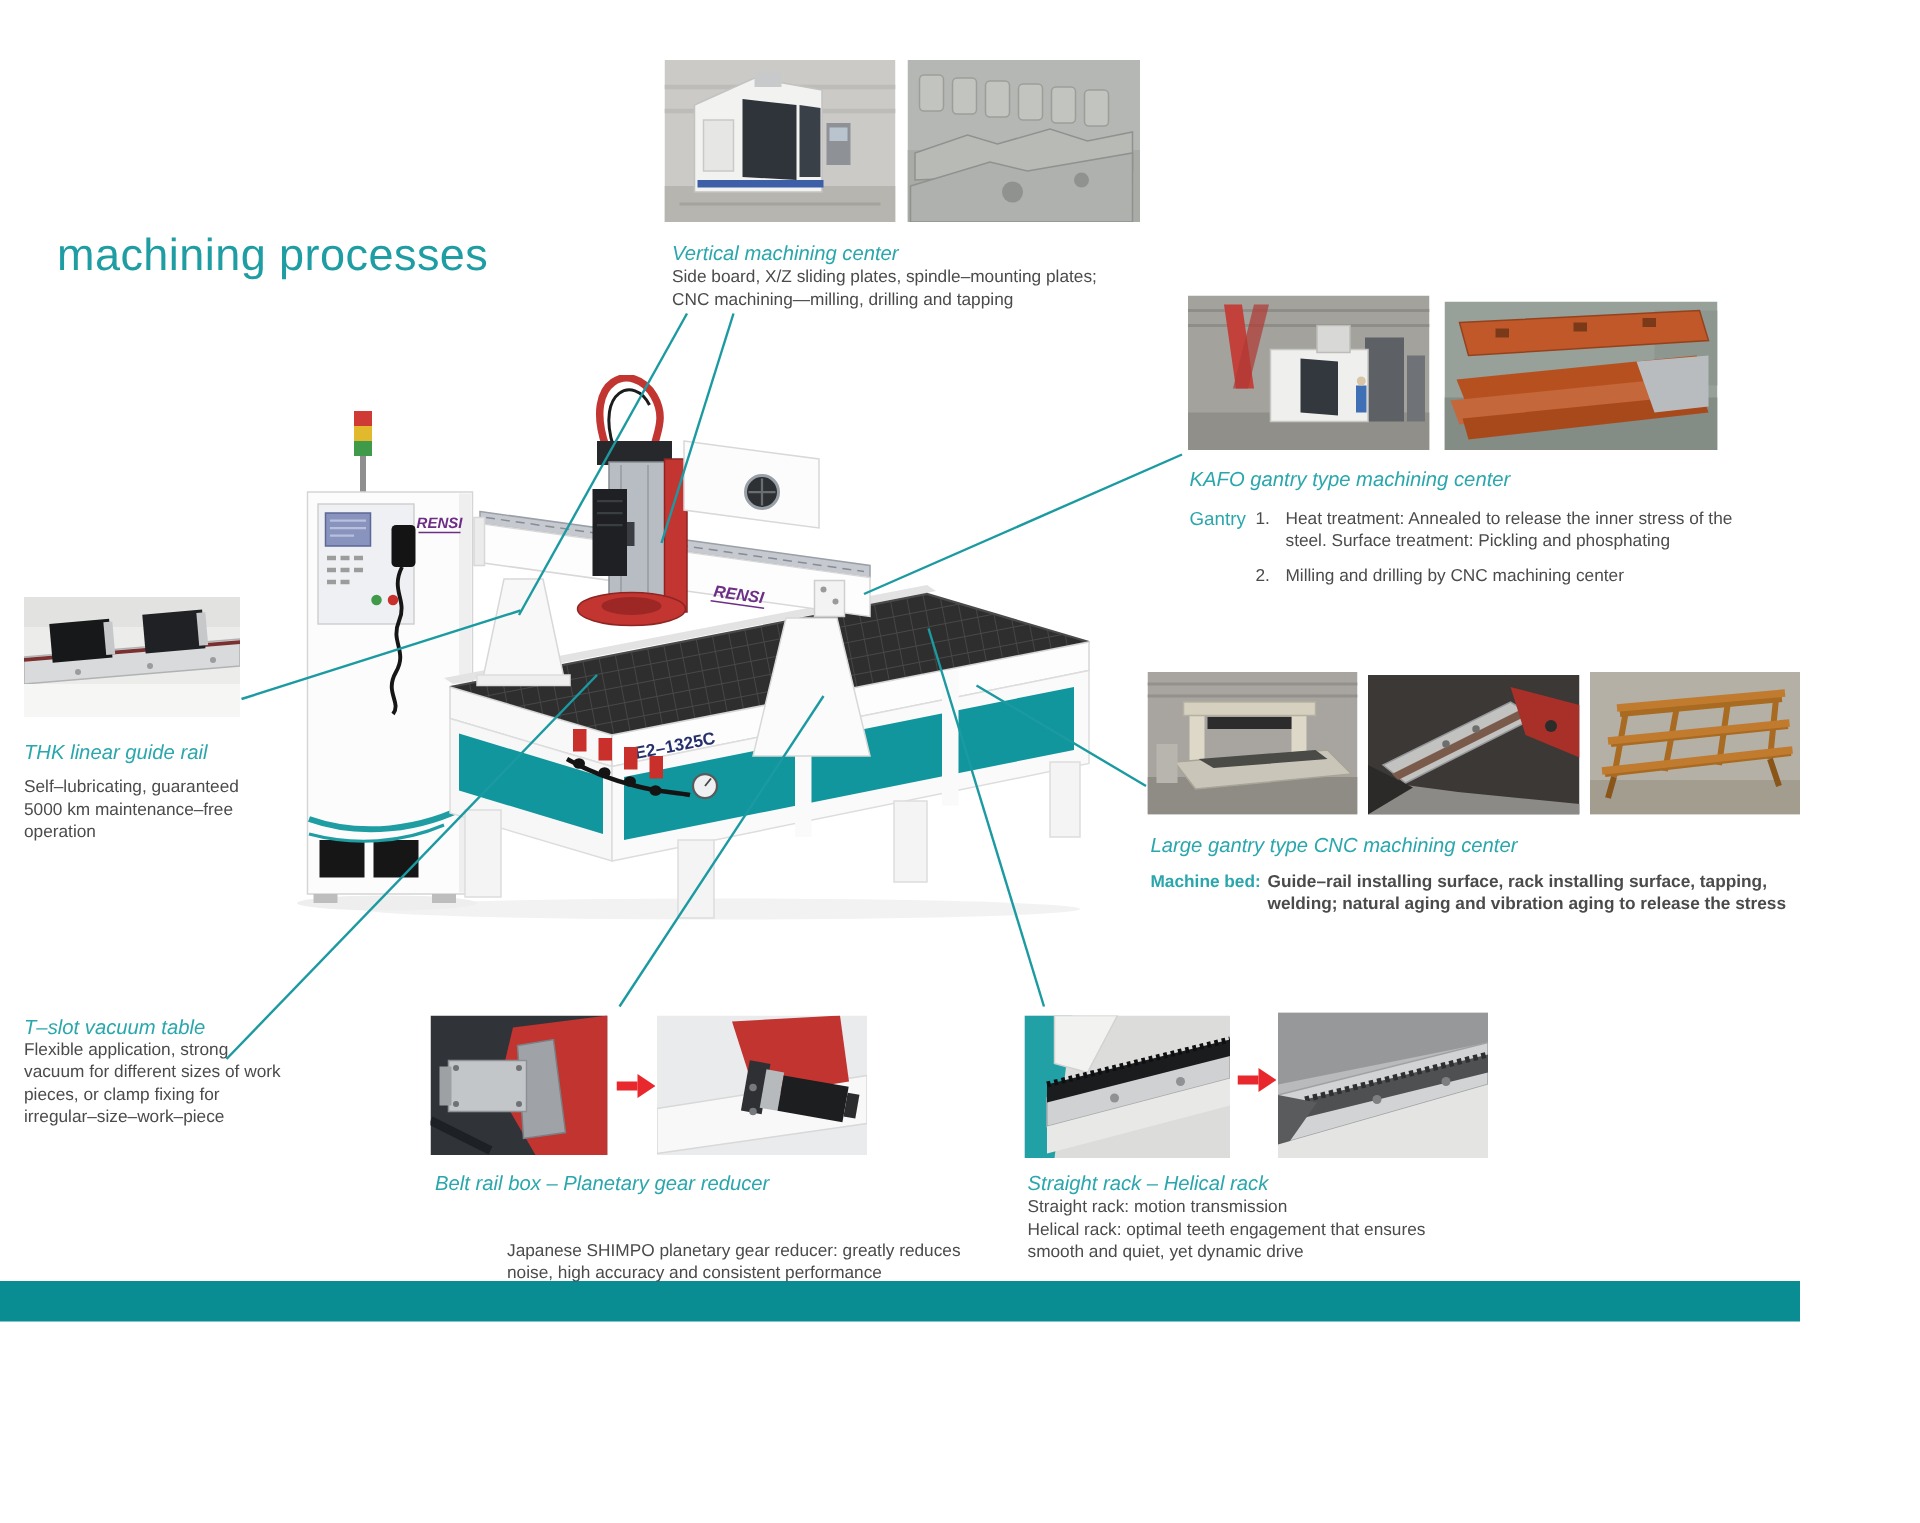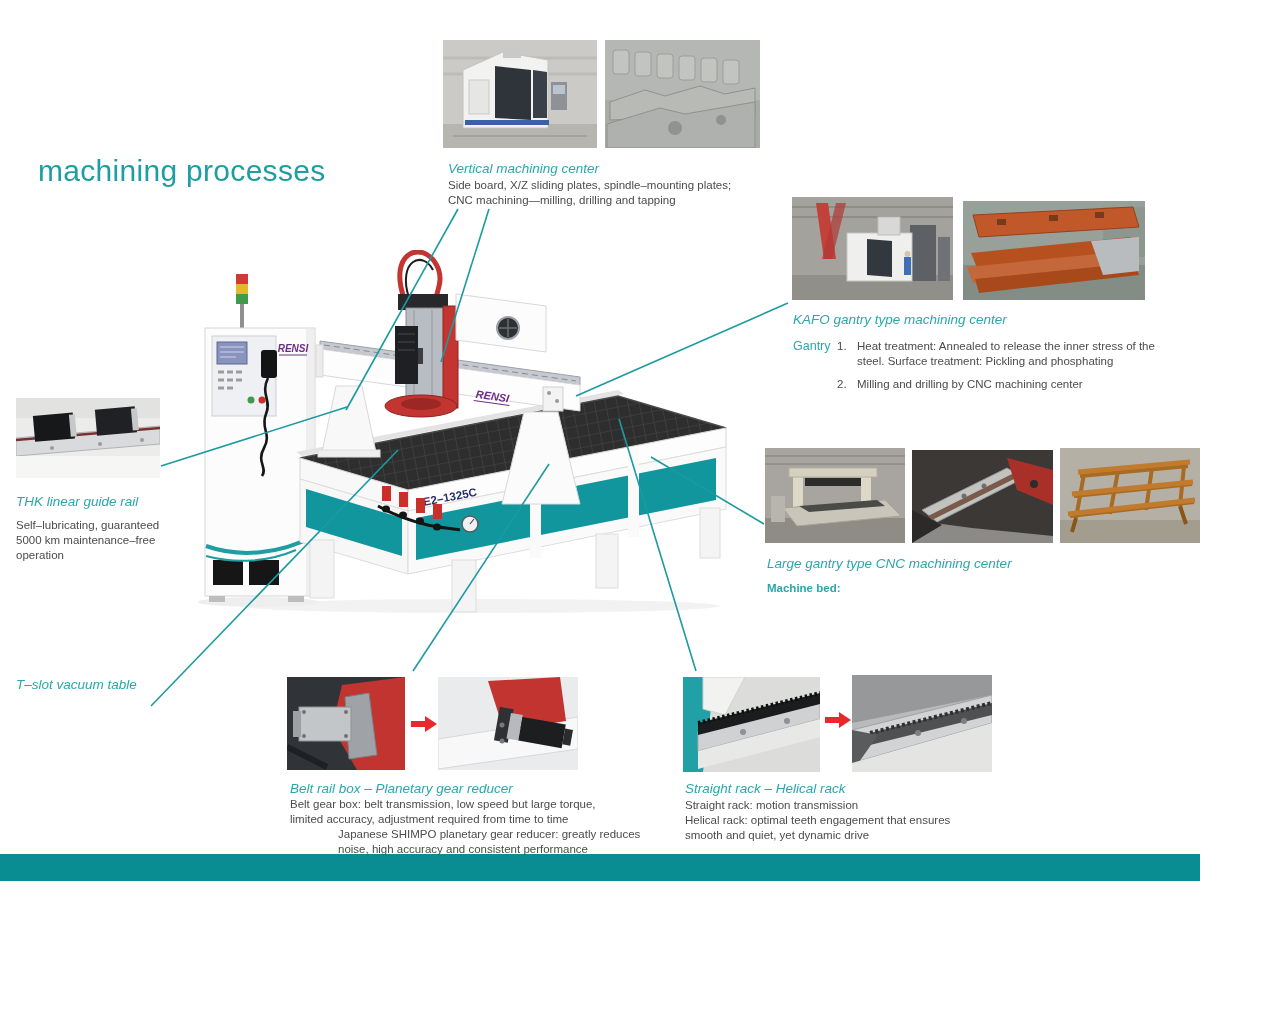--- a/index.html
+++ b/index.html
@@ -247,20 +247,21 @@
       <rect y="58" width="144" height="22" fill="#f6f6f5"></rect>
       <circle cx="36" cy="50" r="2" fill="#9a9c9e"></circle>
         <circle cx="84" cy="46" r="2" fill="#9a9c9e"></circle>
         <circle cx="126" cy="42" r="2" fill="#9a9c9e"></circle>
     </svg>
   </div>
   <div class="abs h" style="left:16px;top:494px;">THK linear guide rail</div>
   <div class="abs b" style="left:16px;top:518px;width:160px;">Self–lubricating, guaranteed 5000 km maintenance–free operation</div>
 
   <div class="abs h" style="left:16px;top:677px;">T–slot vacuum table</div>
+  <div class="abs b" style="left:16px;top:693px;width:172px;">Flexible application, strong vacuum for different sizes of work pieces, or clamp fixing for irregular–size–work–piece</div>
 
   <div class="abs photo" style="left:765px;top:448px;">
     <svg width="140" height="95" viewBox="0 0 140 95">
       <rect width="140" height="95" fill="#a8a5a0"></rect>
       <path d="M0 8h140M0 16h140" stroke="#94918c" stroke-width="2"></path>
       <rect y="70" width="140" height="25" fill="#8f8c86"></rect>
       <rect x="28" y="24" width="10" height="48" fill="#ddd8c8"></rect>
         <rect x="96" y="22" width="10" height="48" fill="#ddd8c8"></rect>
       <rect x="24" y="20" width="88" height="9" fill="#d5d0c0" stroke="#b5b0a0"></rect>
       <rect x="40" y="30" width="56" height="8" fill="#2c2c2c"></rect>
@@ -299,20 +300,21 @@
         <path d="M18 24 L130 14"></path>
           <path d="M12 46 L133 34"></path>
           <path d="M8 66 L135 52"></path>
       </g>
       <path d="M16 70 L12 84 M120 58 L126 76" stroke="#8a5518" stroke-width="4"></path>
     </svg>
   </div>
   <div class="abs h" style="left:767px;top:556px;">Large gantry type CNC machining center</div>
   <div class="abs lgrow" style="left:767px;top:581px;z-index:3;font-weight:bold;">
     <div class="b lbl lgl">Machine bed:</div>
+    <div class="b lgt">Guide–rail installing surface, rack installing surface, tapping, welding; natural aging and vibration aging to release the stress</div>
   </div>
 
   <div class="abs photo" style="left:287px;top:677px;">
     <svg width="118" height="93" viewBox="0 0 118 93">
       <rect width="118" height="93" fill="#303438"></rect>
       <polygon points="55,8 118,0 118,93 70,93 45,50" fill="#c13430"></polygon>
       <polygon points="58,20 82,16 90,78 62,82" fill="#9fa3a7" stroke="#7b7f83"></polygon>
       <rect x="12" y="30" width="52" height="34" fill="#c3c6c8" stroke="#8e9194"></rect>
       <rect x="6" y="34" width="8" height="26" fill="#9ea1a4"></rect>
       <circle cx="17" cy="35" r="2" fill="#6f7275"></circle>
@@ -337,21 +339,20 @@
         <rect x="58" y="36" width="14" height="34" fill="#2e3033"></rect>
         <rect x="70" y="40" width="12" height="26" fill="#b7babd"></rect>
         <rect x="82" y="42" width="44" height="24" fill="#1c1e20"></rect>
         <rect x="126" y="46" width="8" height="16" fill="#2a2c2e"></rect>
       </g>
       <circle cx="64" cy="48" r="2.5" fill="#77797c"></circle>
         <circle cx="64" cy="64" r="2.5" fill="#77797c"></circle>
     </svg>
   </div>
   <div class="abs h" style="left:290px;top:781px;">Belt rail box – Planetary gear reducer</div>
-  <div class="abs b" style="left:290px;top:797px;width:312px;">Belt gear box: belt transmission, low speed but large torque, limited accuracy, adjustment required from time to time</div>
   <div class="abs b" style="left:290px;top:827px;width:312px;margin-left:48px;">Japanese SHIMPO planetary gear reducer: greatly reduces noise, high accuracy and consistent performance</div>
 
   <div class="abs photo" style="left:683px;top:677px;">
     <svg width="137" height="95" viewBox="0 0 137 95">
       <rect width="137" height="95" fill="#dcdcda"></rect>
       <polygon points="0,0 32,0 20,95 0,95" fill="#21a0a6"></polygon>
       <polygon points="20,0 62,0 42,38 20,32" fill="#f2f2f0" stroke="#d2d2d0"></polygon>
       <polygon points="15,55 137,25 137,42 15,74" fill="#cfd1d2" stroke="#a8aaac"></polygon>
       <polygon points="15,46 137,16 137,27 15,58" fill="#1b1c1e"></polygon>
       <path d="M15 46 L137 16" stroke="#0e0f10" stroke-width="4" stroke-dasharray="2.5 2.5"></path>

